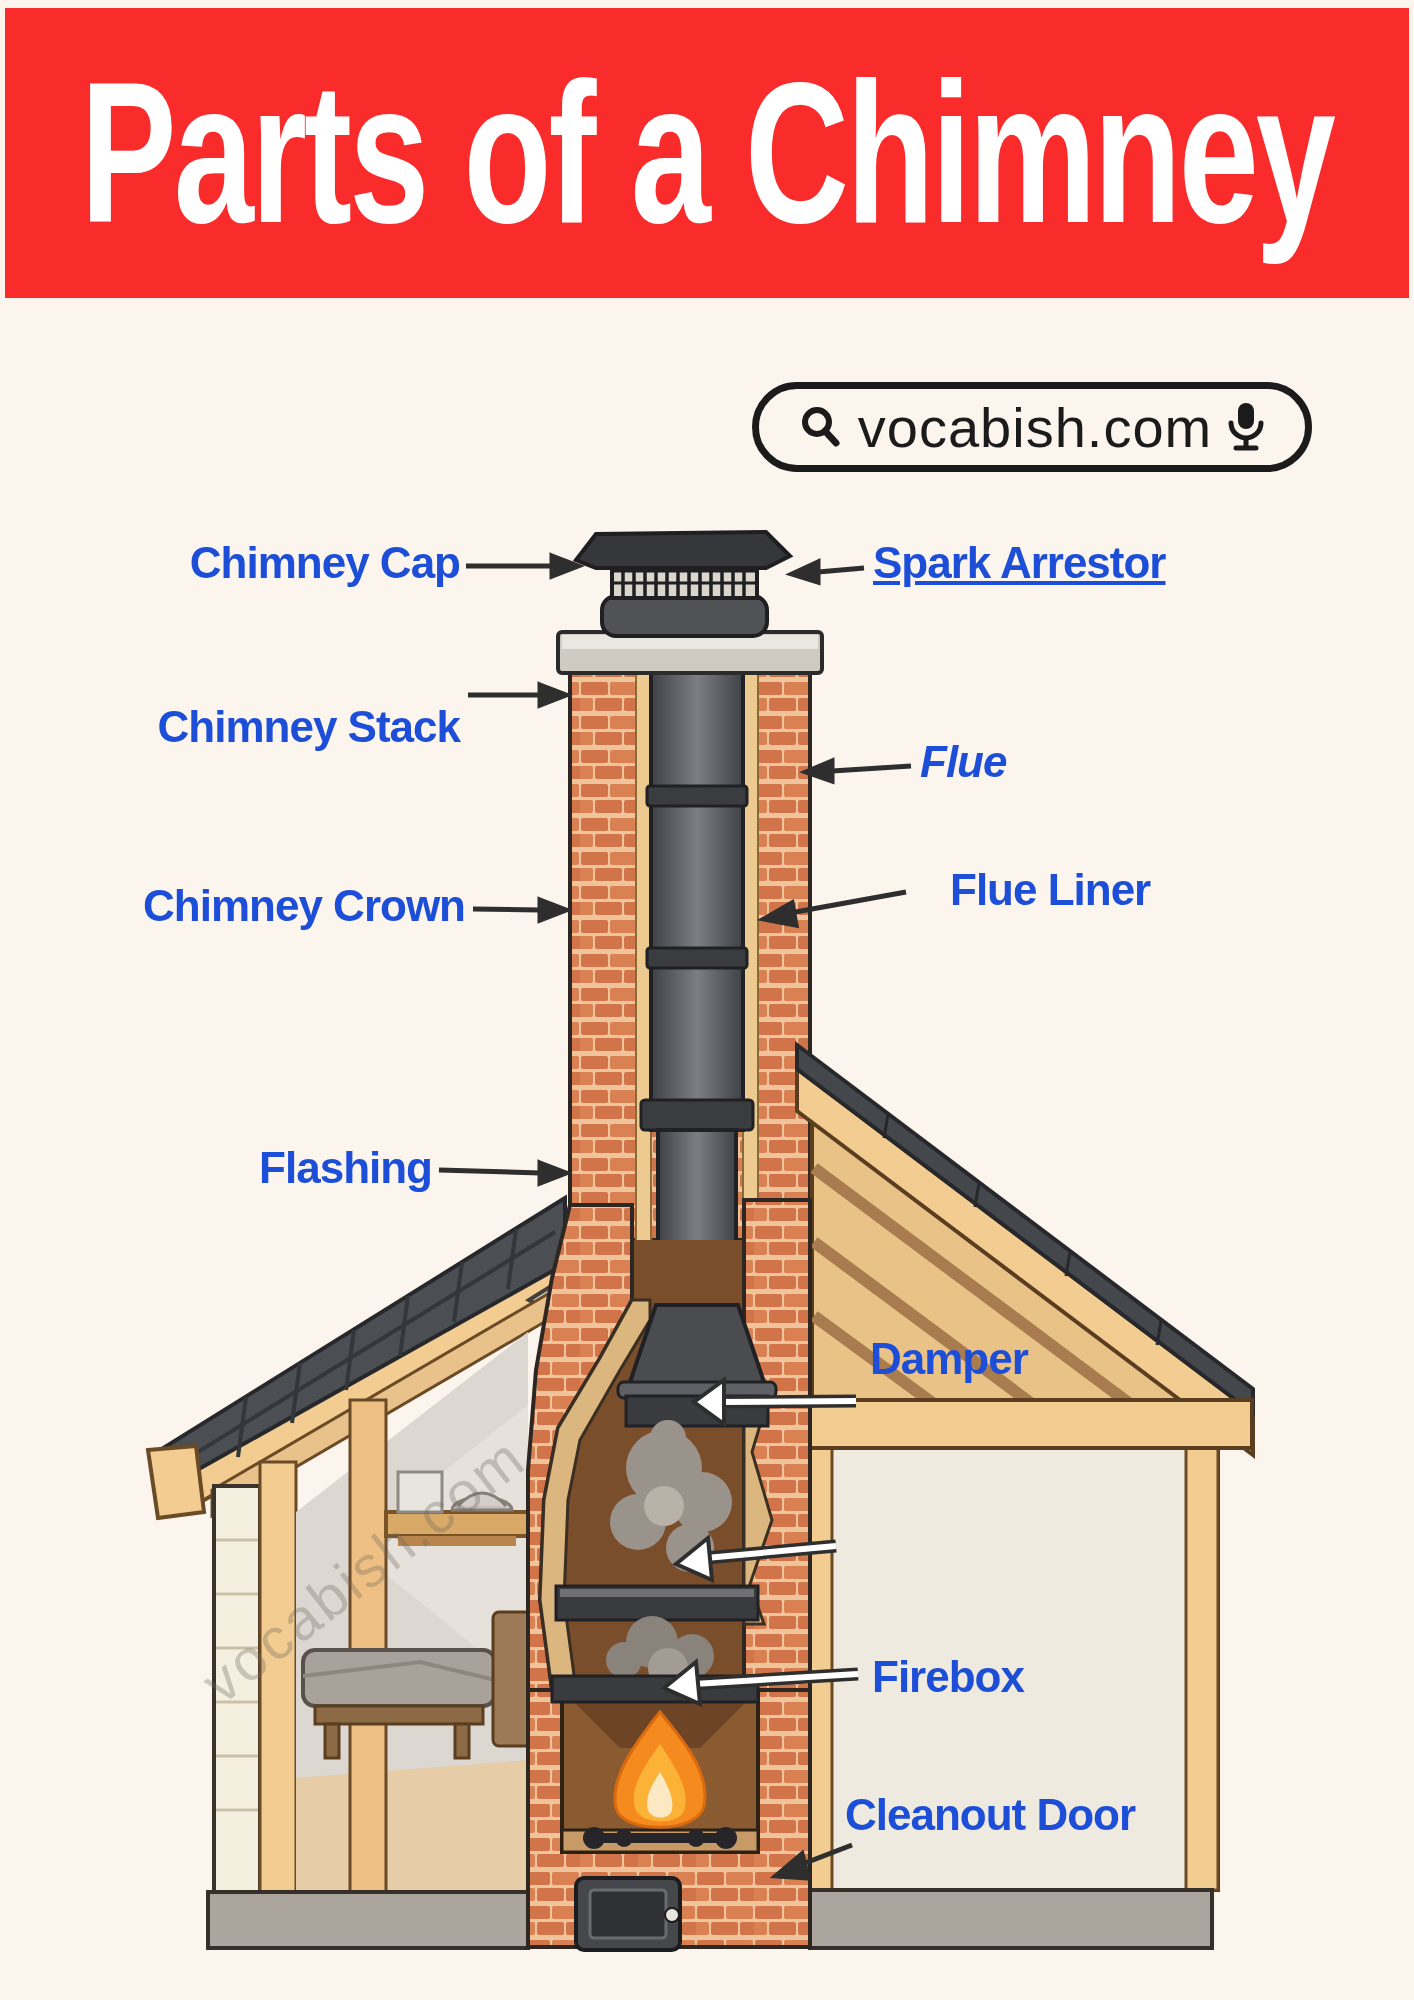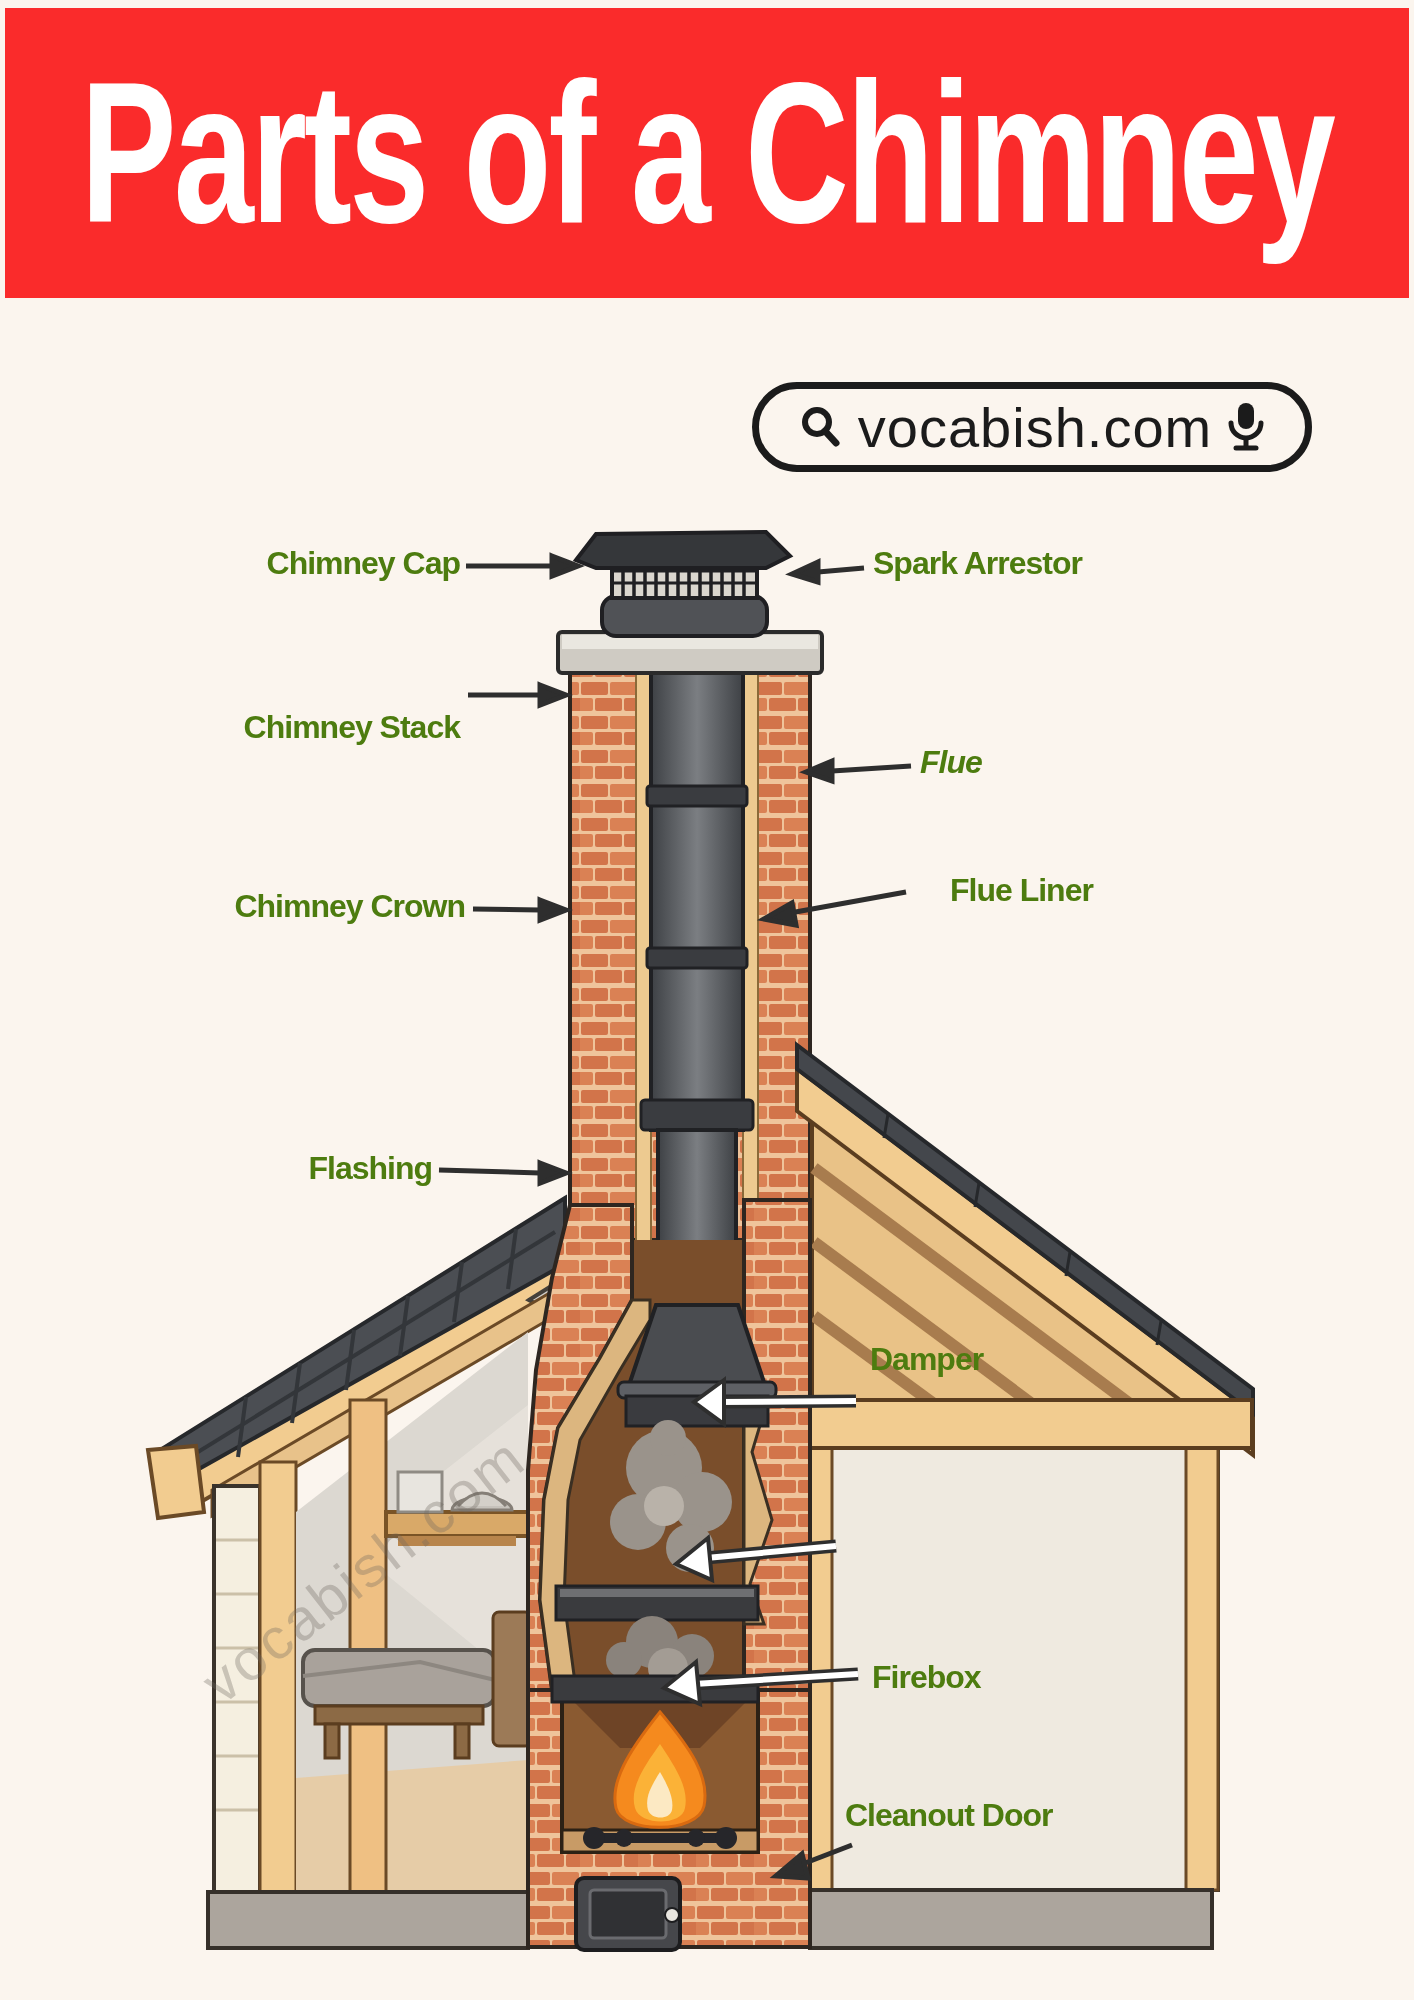--- a/index.html
+++ b/index.html
@@ -22,29 +22,29 @@
   .badge{
     position:absolute;left:752px;top:382px;width:560px;height:90px;
     border:7px solid #1b1b1b;border-radius:52px;box-sizing:border-box;
     display:flex;align-items:center;justify-content:center;gap:14px;
     color:#1b1b1b;
   }
   .badge .url{font-size:56px;font-weight:500;letter-spacing:1px;}
   .badge svg{display:block;}
   
   .label{
-    position:absolute;font-size:32px;font-weight:600;line-height:60px;
-    color:#4d7c0f;white-space:nowrap;letter-spacing:-1px;
+    position:absolute;font-size:44px;font-weight:600;line-height:60px;
+    color:#1d4ed8;white-space:nowrap;letter-spacing:-1px;
   }
   .label.r{text-align:right;}
   .pos-cap{right:954px;top:533px;}
   .pos-stack{right:954px;top:665px;margin-top:32px;}
   .pos-crown{right:949px;top:876px;}
   .pos-flashing{right:982px;top:1138px;}
-  .pos-spark{left:873px;top:533px;}
+  .pos-spark{left:873px;top:533px;text-decoration:underline;}
   .pos-flue{left:920px;top:732px;font-style:italic;}
   .pos-flueliner{left:917px;top:860px;margin-left:33px;}
   .pos-damper{left:870px;top:1329px;}
   .pos-smoke{left:849px;top:1519px;}
   .pos-firebox{left:872px;top:1647px;}
   .pos-cleanout{left:845px;top:1785px;}
   .art{position:absolute;left:0;top:0;}
 </style>
 </head>
 <body>

